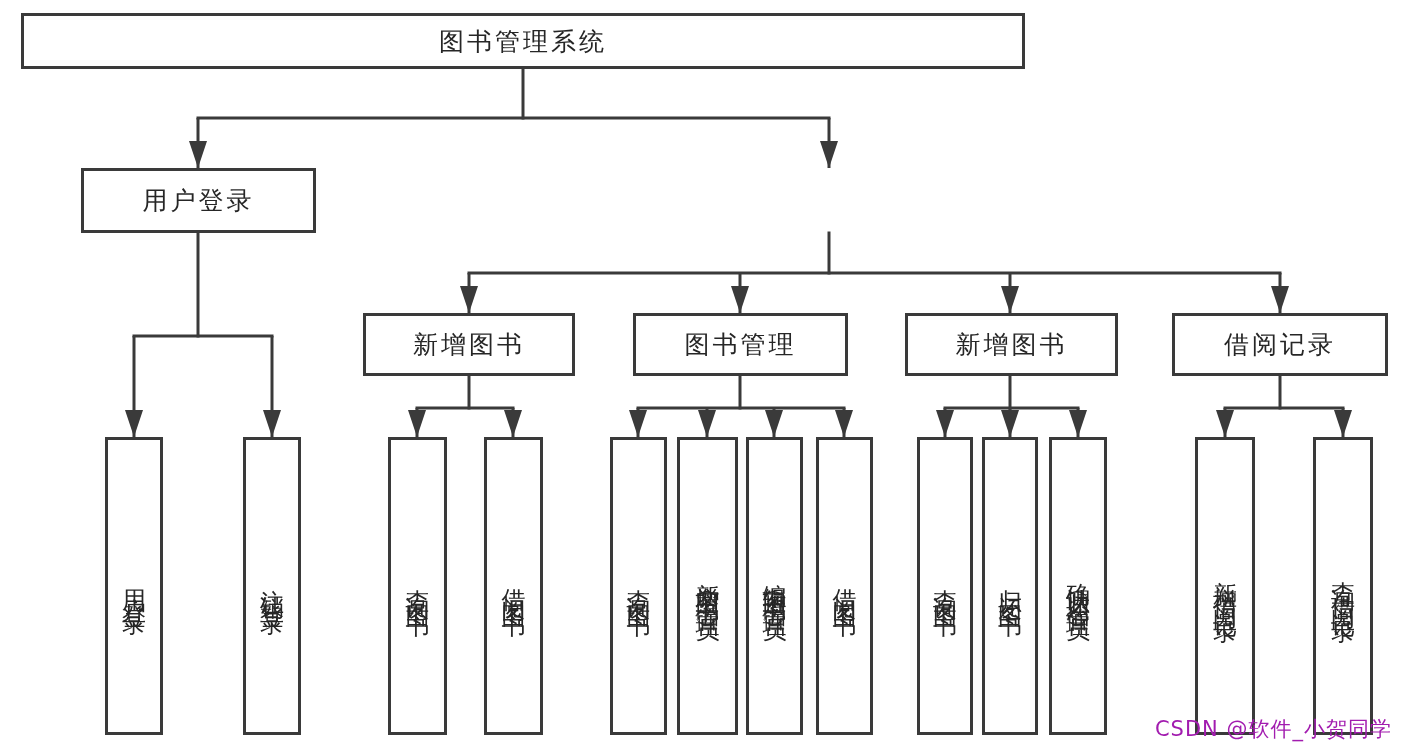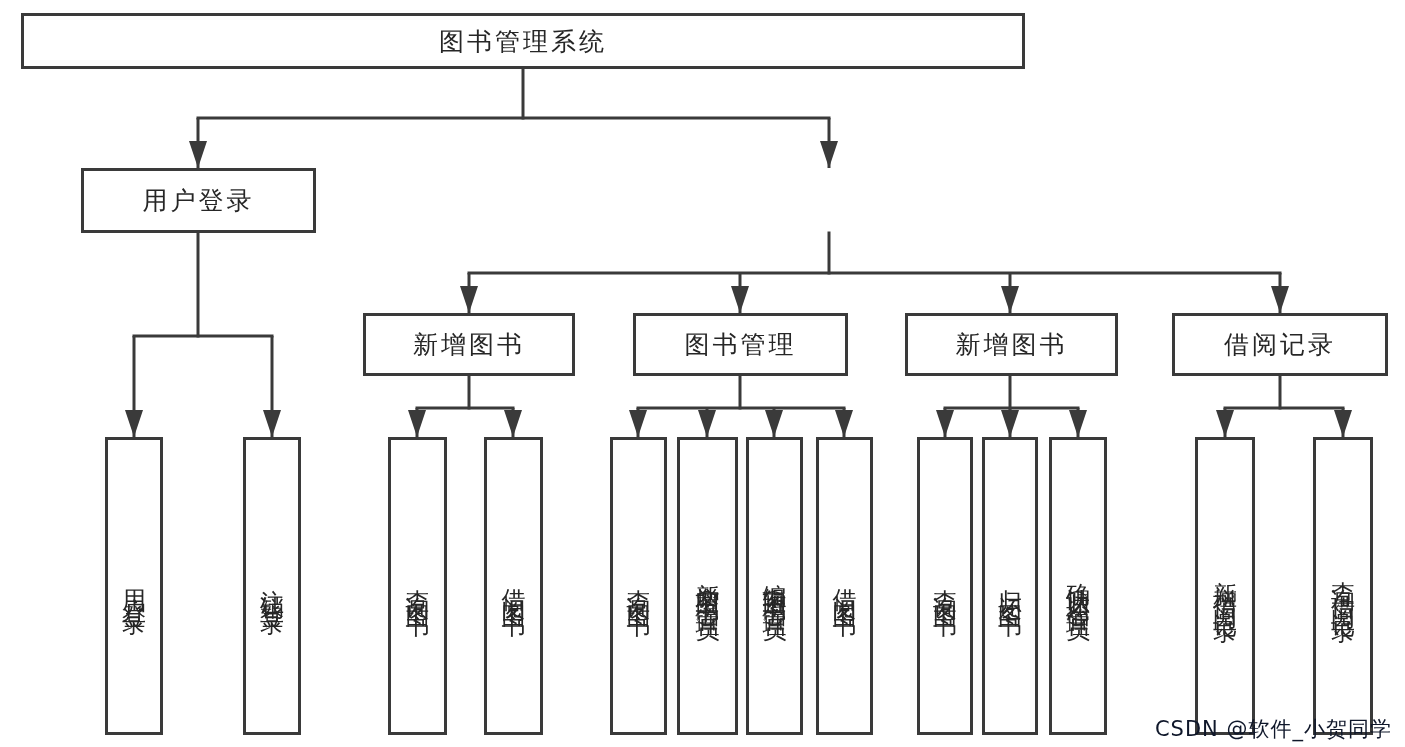--- a/index.html
+++ b/index.html
@@ -50,21 +50,21 @@
     white-space: nowrap;
   }
   .leaf.tight .lbl {
     letter-spacing: 5px;
   }
   .watermark {
     position: absolute;
     right: 13px;
     bottom: 4px;
     font-size: 21px;
-    color: #0f172a;
+    color: #a21caf;
     letter-spacing: 1px;
     z-index: 5;
     white-space: nowrap;
   }
 </style>
 </head>
 <body>
 
 <div class="canvas">
 

